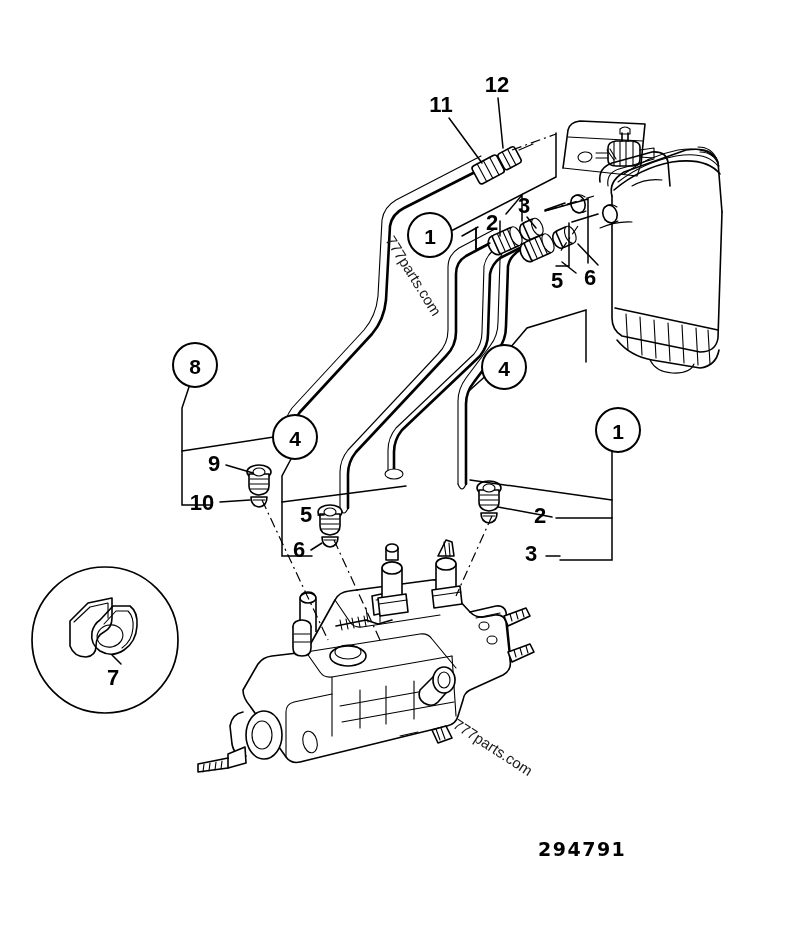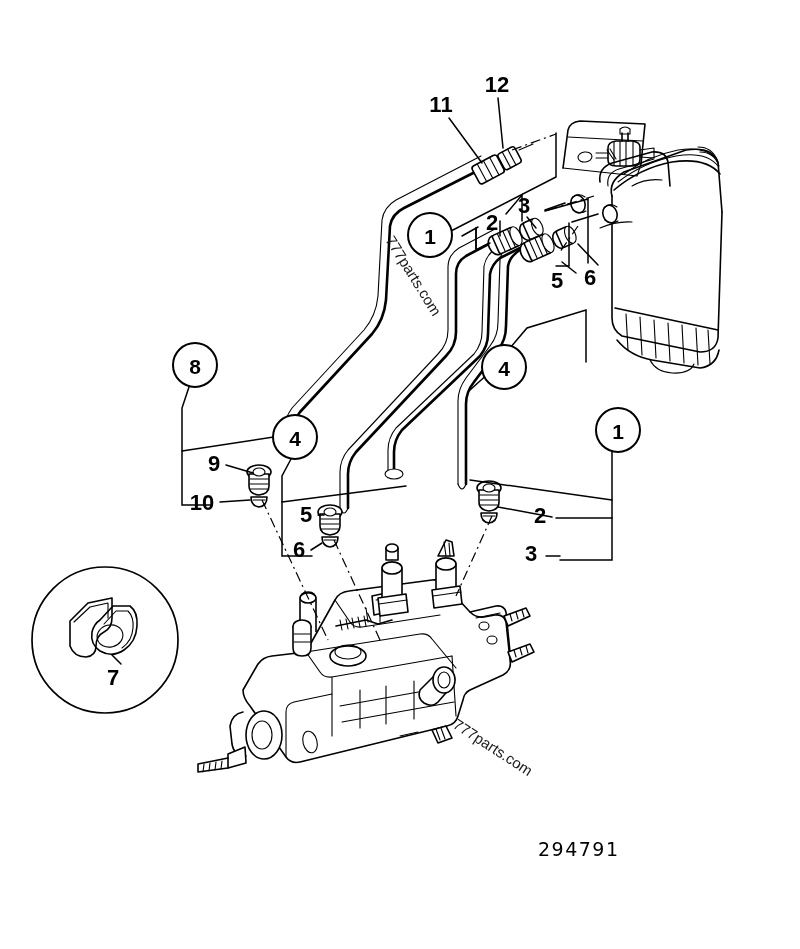--- a/index.html
+++ b/index.html
@@ -23,21 +23,21 @@
     left: 0;
     top: 0;
     width: 800px;
     height: 949px;
   }
   .partno {
     position: absolute;
     left: 538px;
     top: 838px;
     font-family: "DejaVu Sans", sans-serif;
-    font-weight: normal;
+    font-weight: bold;
     font-size: 19px;
     letter-spacing: 1.5px;
     color: #000000;
   }
   svg text {
     font-family: "Liberation Sans", sans-serif;
     fill: #000000;
   }
   .callout-num {
     font-size: 21px;

